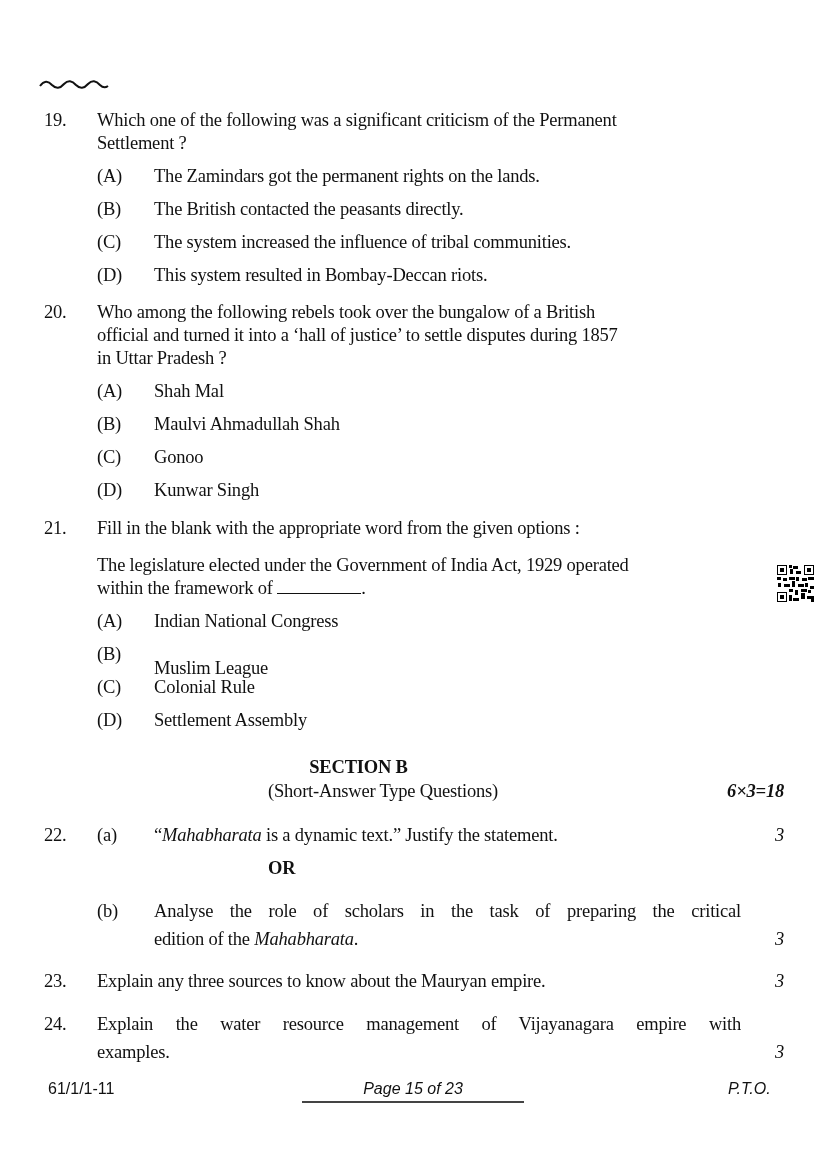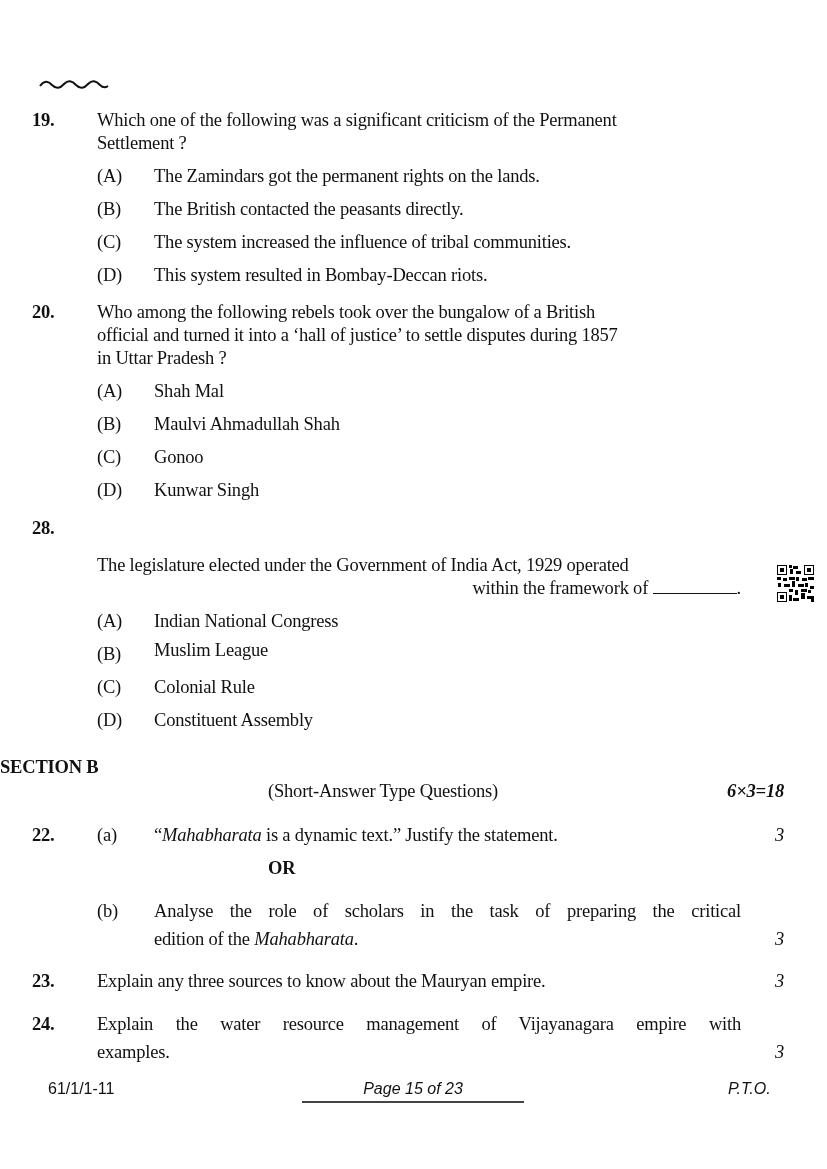--- a/index.html
+++ b/index.html
@@ -1,27 +1,27 @@
 <!DOCTYPE html>
 <html><head>
 <meta charset="utf-8">
 <style>
   html, body { margin:0; padding:0; background:#ffffff; }
   body { width:827px; height:1169px; position:relative; overflow:hidden;
          font-family:"DejaVu Serif","Liberation Serif",serif; color:#111; }
   .page { position:absolute; left:0; top:0; width:827px; height:1169px; }
   .abs { position:absolute; }
   .txt { font-family:"Liberation Serif","DejaVu Serif",serif; font-size:18.5px; line-height:23px; letter-spacing:-0.2px; }
-  .qnum { font-weight:bold; left:32px;text-align:right; }
+  .qnum { font-weight:normal; left:44px;text-align:right; }
   .stem { left:97px; width:644px; text-align:justify; }
   .optl { left:97px; }
   .optt { left:154px; }
   .marks { left:770px; width:14px; text-align:right; font-style:italic; }
   .squig { left:38px; top:76px; }
-  .sec-title { left:0; width:717px; text-align:left; font-weight:bold; top:756px; }
+  .sec-title { left:0; width:717px; text-align:center; font-weight:bold; top:756px; }
   .sec-sub { left:268px; font-weight:normal; top:780px; }
   .sec-marks { left:700px; width:84px; text-align:right; font-weight:bold; font-style:italic; top:780px; }
   .or { left:268px; font-weight:bold; top:857px; }
   .footer { font-family:"Liberation Sans","DejaVu Sans",sans-serif; font-size:16px; top:1080px; }
   .foot-left { left:40px;margin-left:8px; }
   .foot-center { left:302px; width:222px; text-align:center; font-style:italic; }
   .foot-line { left:302px; top:1101px; width:222px; height:2px; background:#444; }
   .foot-right { left:728px; font-style:italic; }
   .qr { left:777px; top:565px; width:37px; height:37px; }
   .blank { display:inline-block; width:84px; border-bottom:1px solid #111; height:14px; vertical-align:baseline; }
@@ -54,23 +54,24 @@
   <div class="abs txt stem" style="top:347px">in Uttar Pradesh ?</div>
   <div class="abs txt optl" style="top:380px">(A)</div>
   <div class="abs txt optt" style="top:380px">Shah Mal</div>
   <div class="abs txt optl" style="top:413px">(B)</div>
   <div class="abs txt optt" style="top:413px">Maulvi Ahmadullah Shah</div>
   <div class="abs txt optl" style="top:446px">(C)</div>
   <div class="abs txt optt" style="top:446px">Gonoo</div>
   <div class="abs txt optl" style="top:479px">(D)</div>
   <div class="abs txt optt" style="top:479px">Kunwar Singh</div>
 
-  <div class="abs txt qnum" style="top:517px">28.</div>
+  <div class="abs txt qnum" style="top:517px">21.</div>
+  <div class="abs txt stem" style="top:517px">Fill in the blank with the appropriate word from the given options :</div>
   <div class="abs txt stem" style="top:554px">The legislature elected under the Government of India Act, 1929 operated</div>
-  <div class="abs txt stem" style="top:577px; text-align:right">
+  <div class="abs txt stem" style="top:577px; text-align:left">
     <span>within the framework of</span>
     <span class="blank"></span><span>.</span>
   </div>
   <svg class="abs qr" viewBox="0 0 25 25" shape-rendering="crispEdges">
     <rect width="25" height="25" fill="#fff"></rect>
     <g fill="#000">
       <rect x="0" y="0" width="7" height="7"></rect>
         <rect x="1" y="1" width="5" height="5" fill="#fff"></rect>
         <rect x="2" y="2" width="3" height="3"></rect>
       <rect x="18" y="0" width="7" height="7"></rect>
@@ -102,25 +103,25 @@
       <rect x="8" y="20" width="2" height="4"></rect>
         <rect x="11" y="22" width="4" height="2"></rect>
         <rect x="16" y="19" width="3" height="4"></rect>
         <rect x="20" y="21" width="5" height="2"></rect>
         <rect x="23" y="23" width="2" height="2"></rect>
     </g>
   </svg>
   <div class="abs txt optl" style="top:610px">(A)</div>
   <div class="abs txt optt" style="top:610px">Indian National Congress</div>
   <div class="abs txt optl" style="top:643px">(B)</div>
-  <div class="abs txt optt" style="top:639px">Muslim League</div>
+  <div class="abs txt optt" style="top:657px">Muslim League</div>
   <div class="abs txt optl" style="top:676px">(C)</div>
   <div class="abs txt optt" style="top:676px">Colonial Rule</div>
   <div class="abs txt optl" style="top:709px">(D)</div>
-  <div class="abs txt optt" style="top:709px">Constituent Assembly</div>
+  <div class="abs txt optt" style="top:709px">Settlement Assembly</div>
 
   <div class="abs txt sec-title">SECTION B</div>
   <div class="abs txt sec-sub">(Short-Answer Type Questions)</div>
   <div class="abs txt sec-marks">6×3=18</div>
 
   <div class="abs txt qnum" style="top:824px">22.</div>
   <div class="abs txt optl" style="top:824px">(a)</div>
   <div class="abs txt optt" style="top:824px"><span>“</span><i>Mahabharata</i><span> is a dynamic text.” Justify the statement.</span></div>
   <div class="abs txt marks" style="top:824px">3</div>
   <div class="abs txt or">OR</div>

